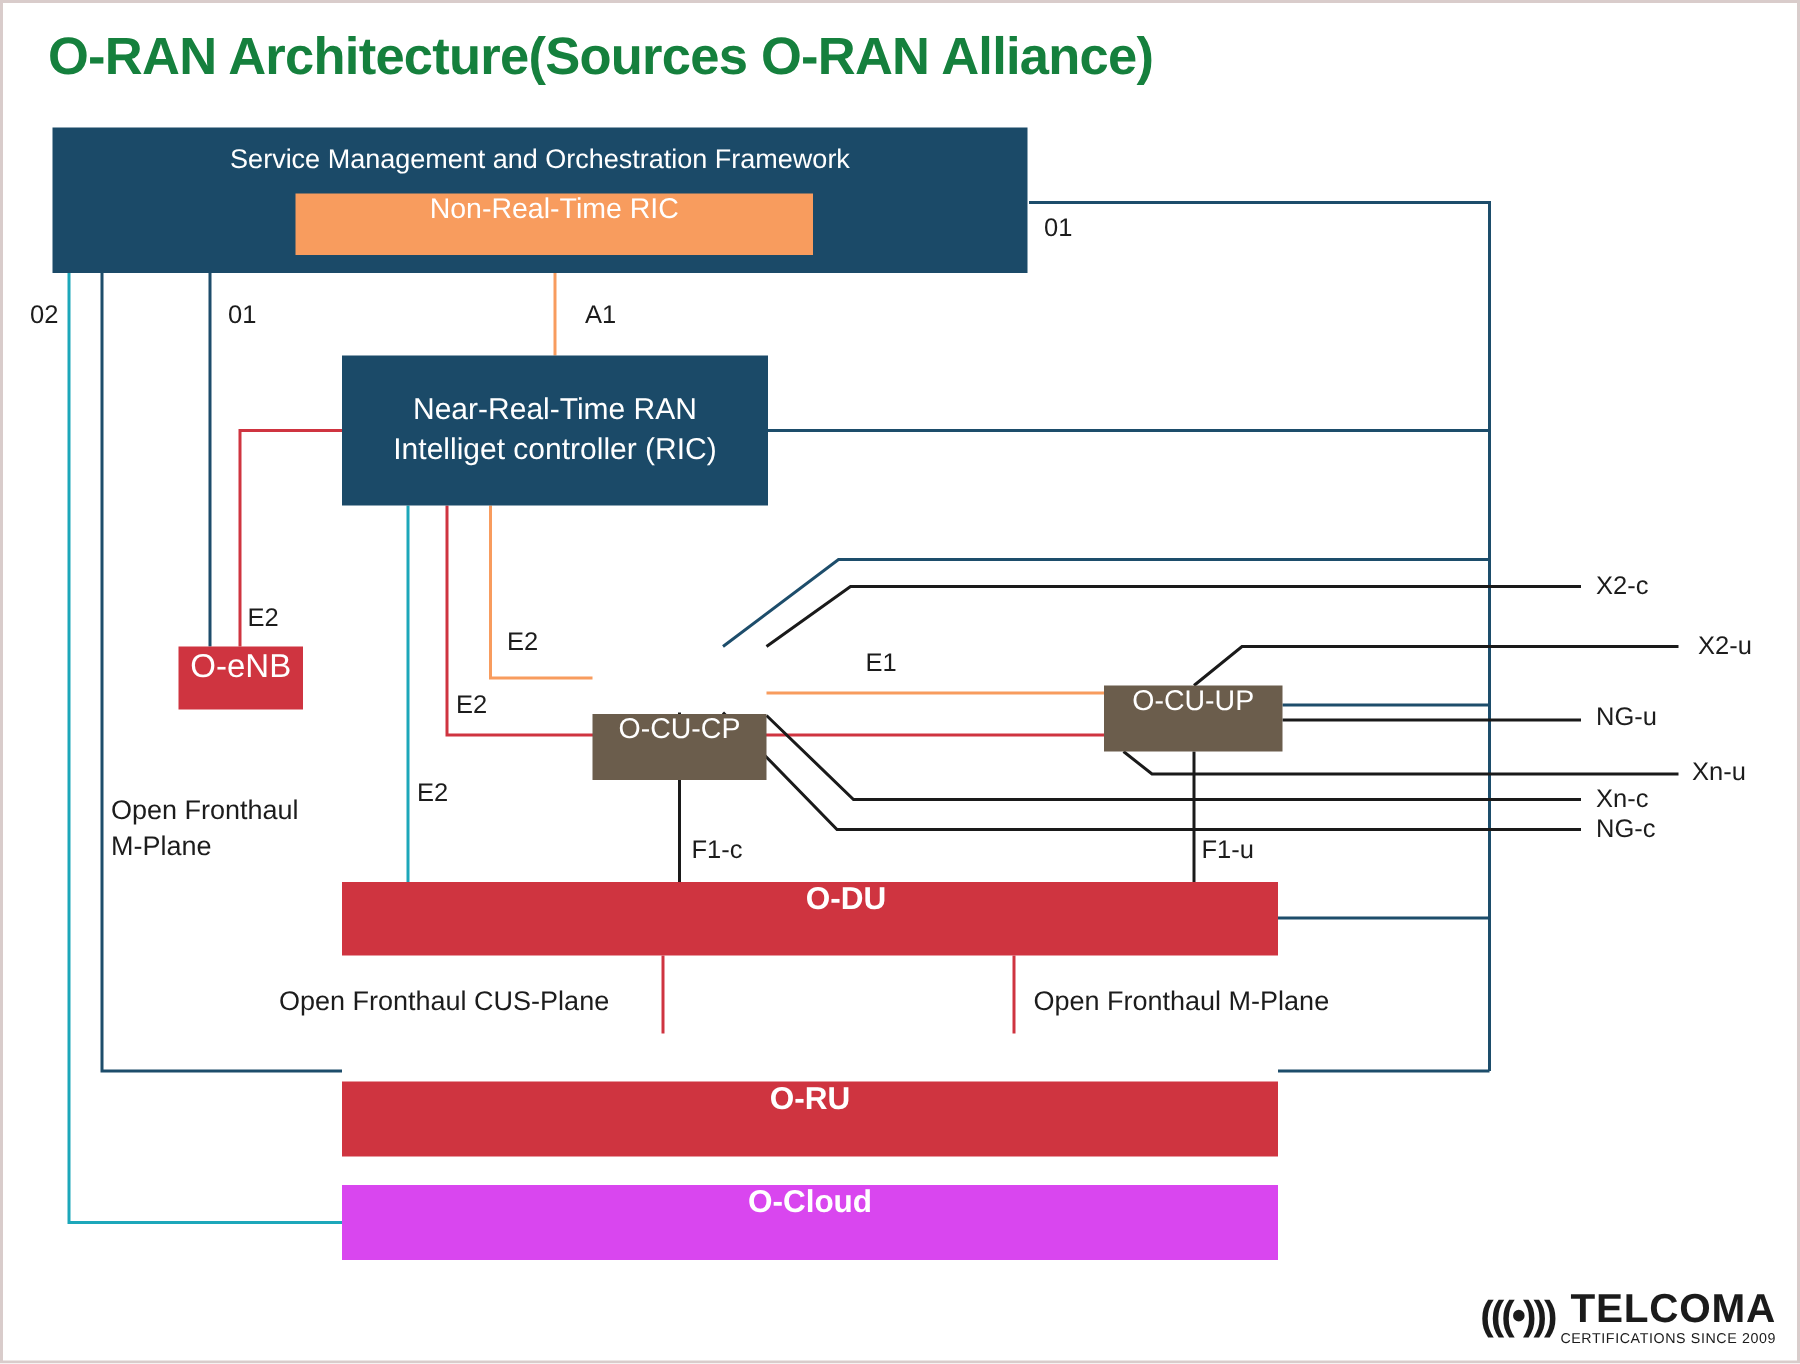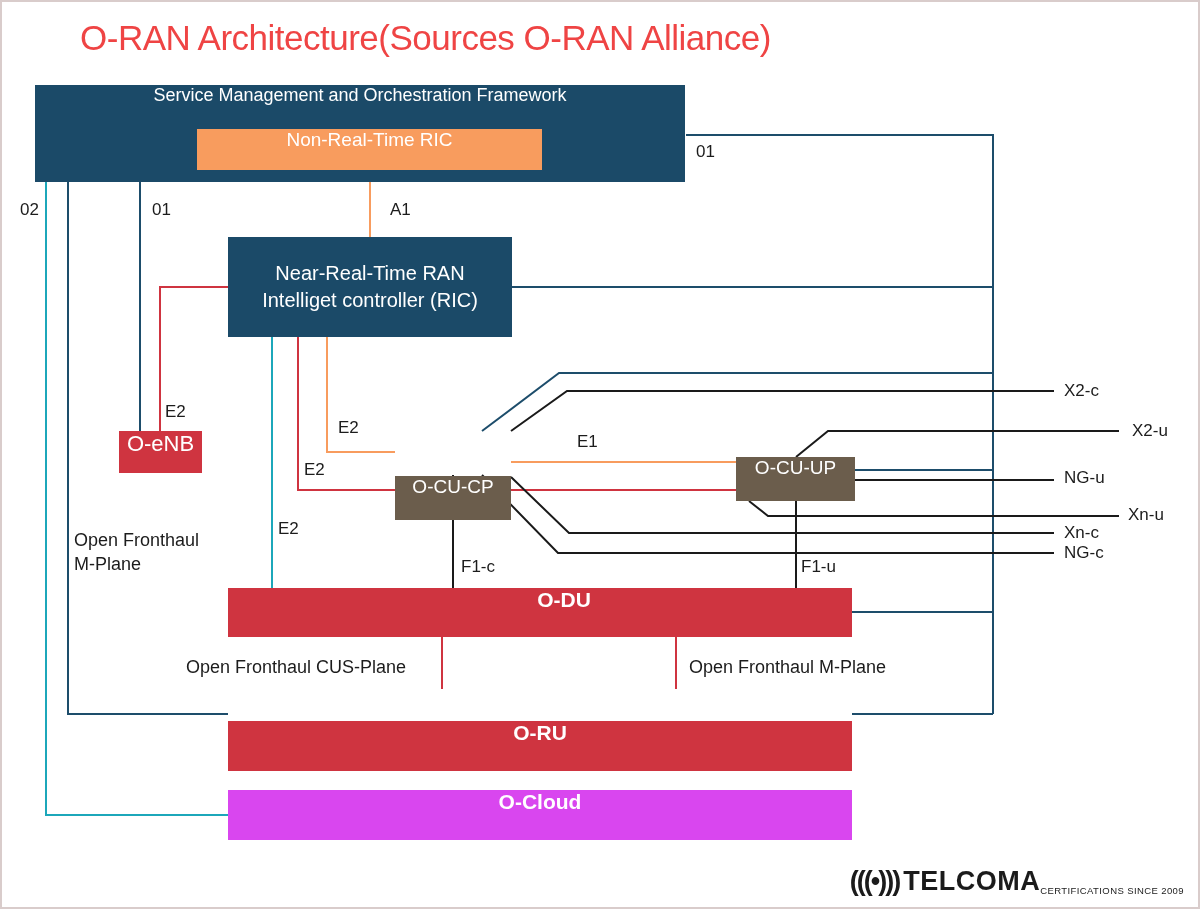--- a/index.html
+++ b/index.html
@@ -4,46 +4,46 @@
 <style>
   html,body{margin:0;padding:0;background:#ffffff;}
   body{font-family:"Liberation Sans", sans-serif;}
   #canvas{
     position:relative;width:1196px;height:905px;
     border:2px solid #d9cccb;background:#ffffff;overflow:hidden;
   }
   #wires{position:absolute;left:0;top:0;width:1200px;height:909px;}
   .title{
     position:absolute;left:30px;top:16px;
-    font-size:35px;font-weight:400;color:#ef4444;letter-spacing:-0.5px;margin-left:48px;
+    font-size:35px;font-weight:700;color:#15803d;letter-spacing:-0.5px;
   }
   .box{
     position:absolute;display:flex;justify-content:center;
     color:#ffffff;text-align:center;box-sizing:border-box;
   }
   .box-smo{left:33px;top:83px;width:650px;height:97px;background:#1b4a68;
-    align-items:flex-start;font-size:18px;}
+    align-items:flex-start;padding-top:11px;font-size:18px;}
   .box-nonrt{left:195px;top:127px;width:345px;height:41px;background:#f89c5e;font-size:19px;}
   .box-nearrt{left:226px;top:235px;width:284px;height:100px;background:#1b4a68;
     flex-direction:column;font-size:20px;line-height:1.35;}
   .box-oenb{left:117px;top:429px;width:83px;height:42px;background:#cf3440;font-size:22px;}
   .box-ocucp{left:393px;top:429px;width:116px;height:44px;background:#6b5d4c;font-size:19px;margin-top:45px;}
   .box-ocuup{left:734px;top:455px;width:119px;height:44px;background:#6b5d4c;font-size:19px;}
   .box-odu{left:226px;top:586px;width:624px;height:49px;background:#cf3440;font-size:21px;font-weight:700;padding-left:48px;}
   .box-oru{left:226px;top:687px;width:624px;height:50px;background:#cf3440;font-size:21px;font-weight:700;margin-top:32px;}
   .box-ocloud{left:226px;top:788px;width:624px;height:50px;background:#d946ef;font-size:21px;font-weight:700;}
   .lbl{
     position:absolute;font-size:17px;color:#1c1c1c;line-height:1;white-space:nowrap;
   }
   .lbl-big{font-size:18px;line-height:1.35;}
   .logo{
     position:absolute;right:14px;bottom:10px;display:flex;align-items:center;color:#1b1b1b;
   }
   .logo-icon{font-size:27px;font-weight:700;letter-spacing:-2px;margin-right:4px;}
-  .logo-text{display:flex;flex-direction:row;align-items:flex-end;}
+  .logo-text{display:flex;flex-direction:column;align-items:flex-end;}
   .logo-name{font-size:27px;font-weight:700;letter-spacing:0.5px;line-height:1;}
   .logo-tag{font-size:9.5px;letter-spacing:0.4px;line-height:1;margin-top:2px;}
 </style>
 </head>
 <body>
 
 <div id="canvas">
 
   <svg id="wires" viewBox="0 0 1200 909" fill="none">
 

